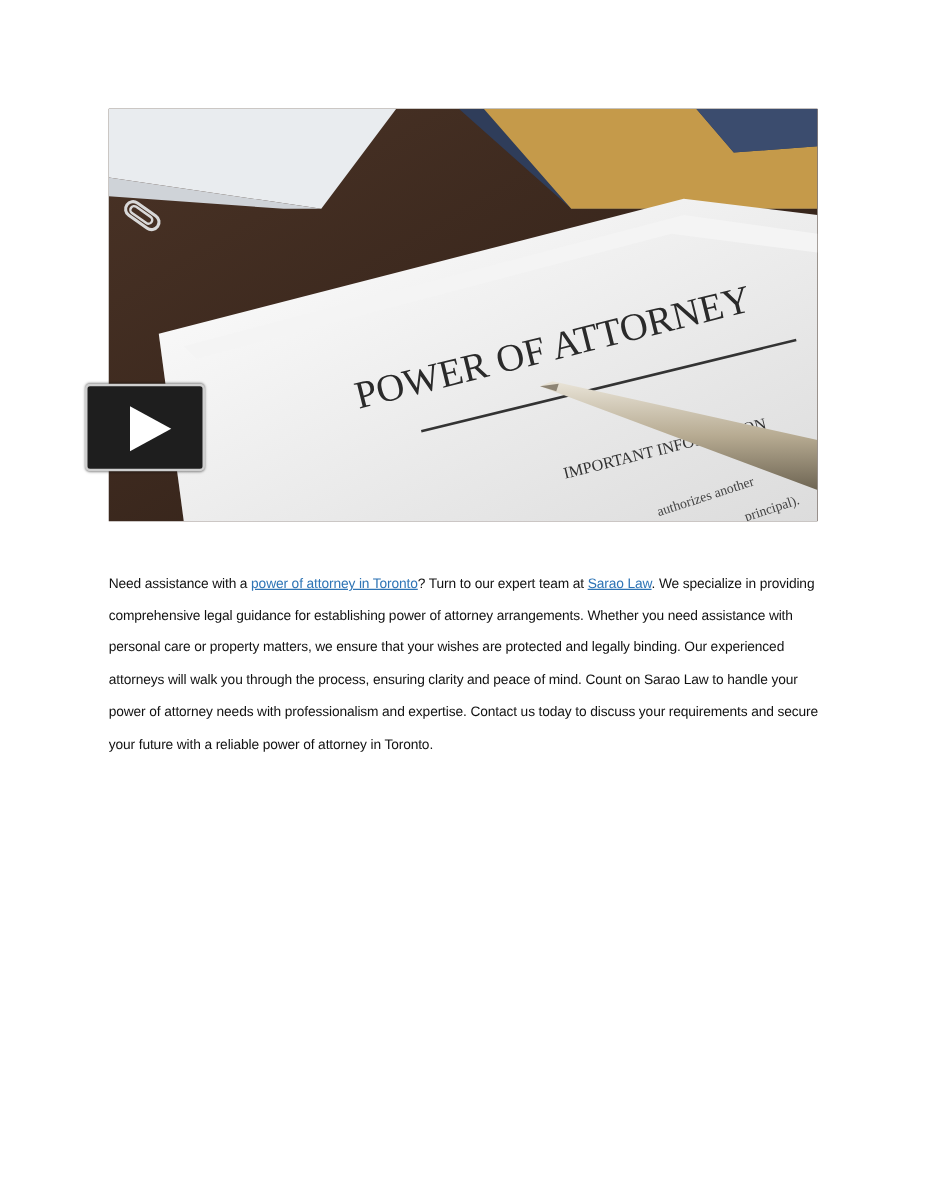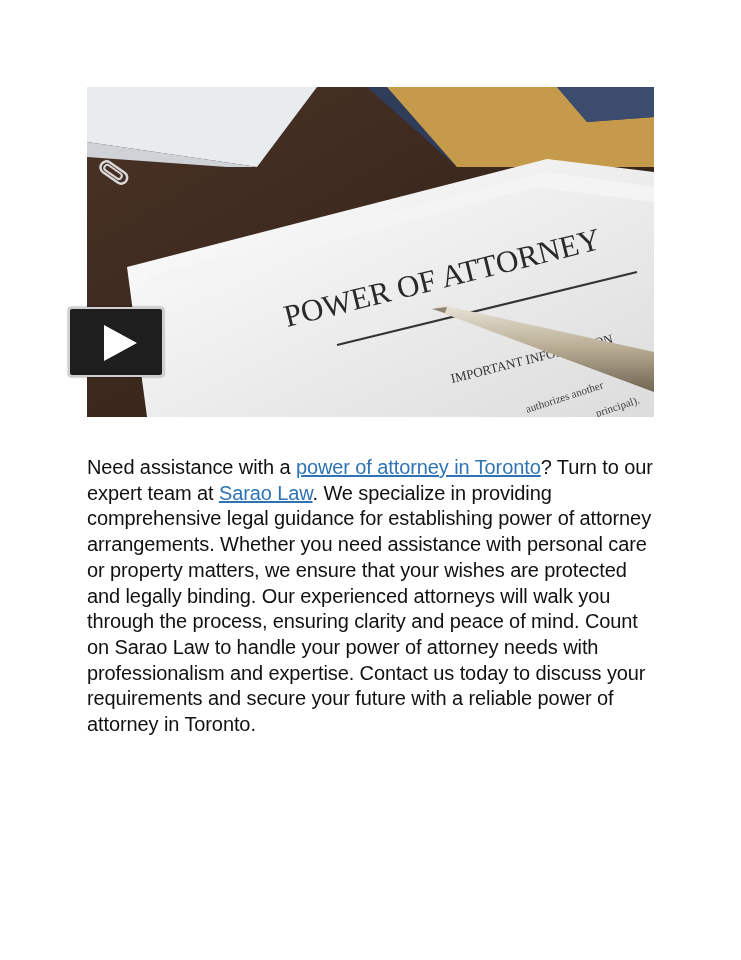--- a/index.html
+++ b/index.html
@@ -1,21 +1,21 @@
 <!DOCTYPE html>
 <html><head>
 <meta charset="utf-8">
 <style>
   html,body{margin:0;padding:0;background:#fff;}
   body{width:741px;height:960px;position:relative;overflow:hidden;font-family:"Liberation Sans",sans-serif;}
   .photo{position:absolute;left:87px;top:87px;width:567px;height:330px;overflow:hidden;background:#3a2a20;}
   .photo svg{display:block;}
   .play{position:absolute;left:68px;top:307px;width:96px;height:70px;background:#1e1e1e;border:2px solid #cfcfcf;border-radius:4px;box-sizing:border-box;box-shadow:0 0 2px rgba(0,0,0,.5);cursor:pointer;}
   .play .tri{position:absolute;left:34px;top:16px;width:0;height:0;border-top:18px solid transparent;border-bottom:18px solid transparent;border-left:33px solid #fff;}
-  .body-text{position:absolute;left:87px;top:455px;width:570px;font-size:20px;line-height:25.7px;color:#111;letter-spacing:-0.1px;}
+  .body-text{position:absolute;left:87px;top:455px;width:570px;font-size:11px;line-height:25.7px;color:#111;letter-spacing:-0.1px;}
   .body-text a{color:#2e74b5;text-decoration:underline;}
 </style>
 </head>
 <body>
 
 <div class="photo">
   <svg width="567" height="330" viewBox="0 0 567 330">
     <defs>
       <linearGradient id="wood" x1="0" y1="0" x2="1" y2="1">
         <stop offset="0" stop-color="#4a3326"></stop>

